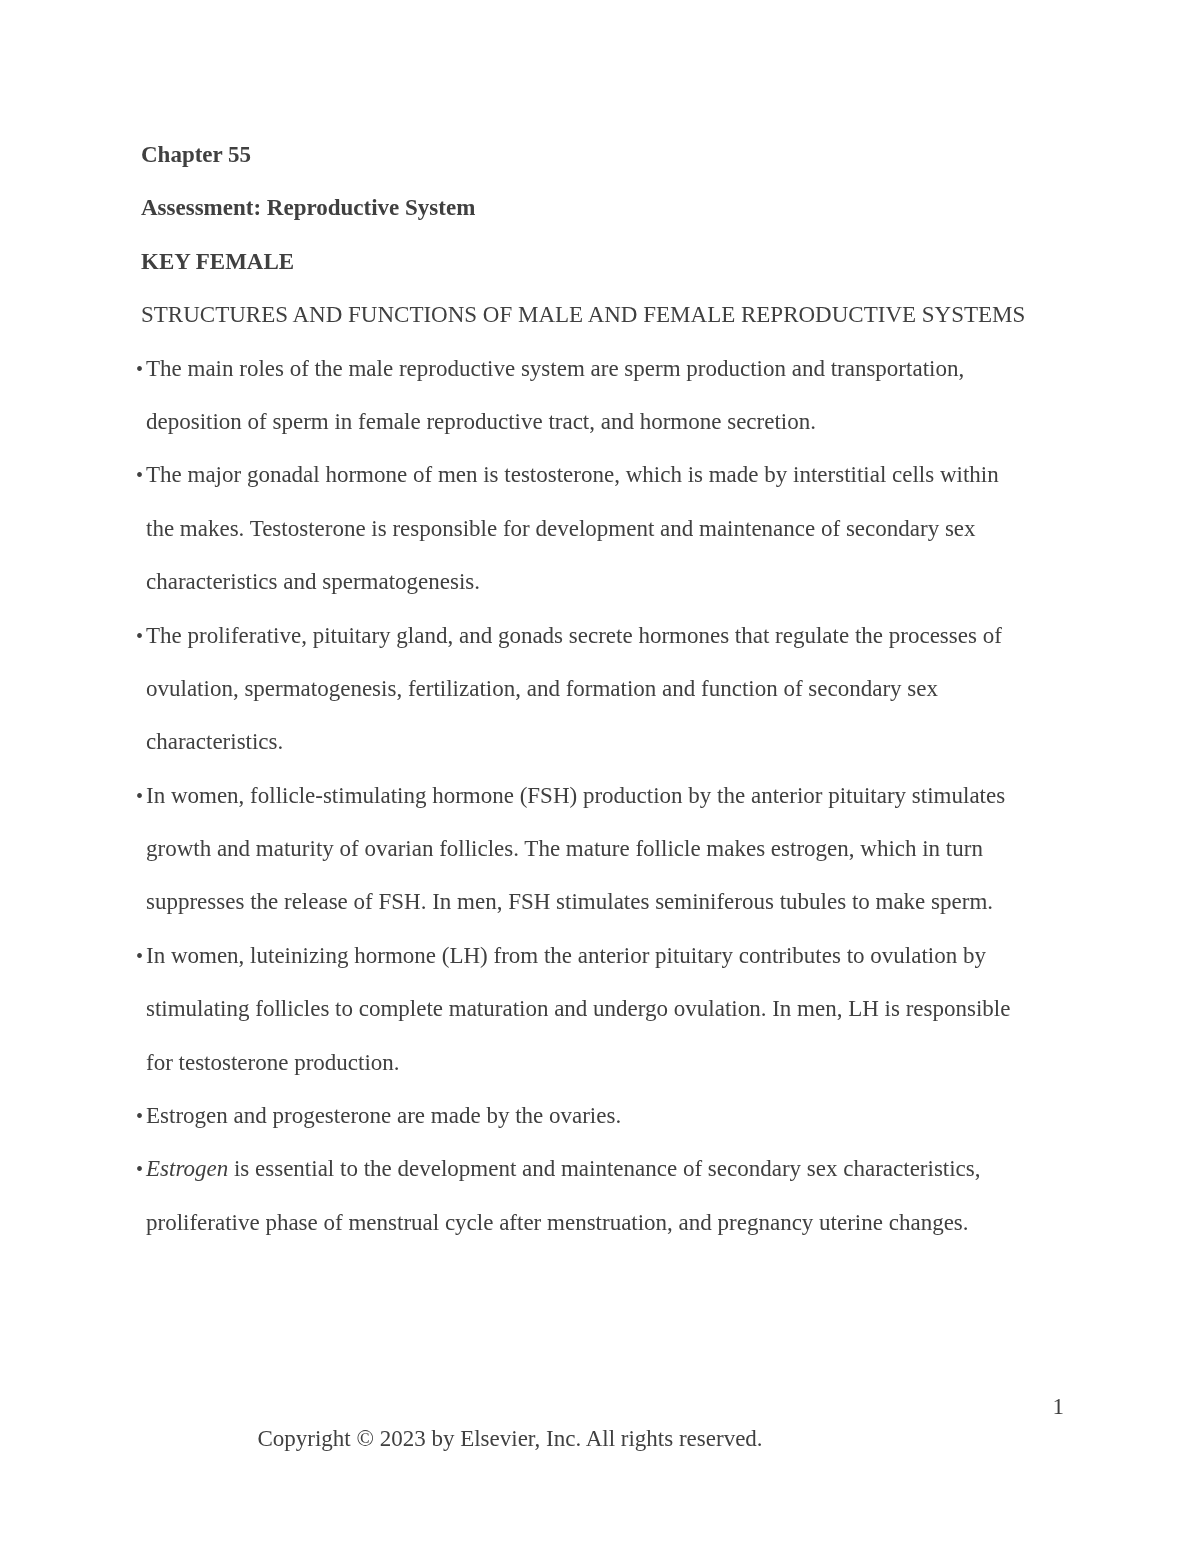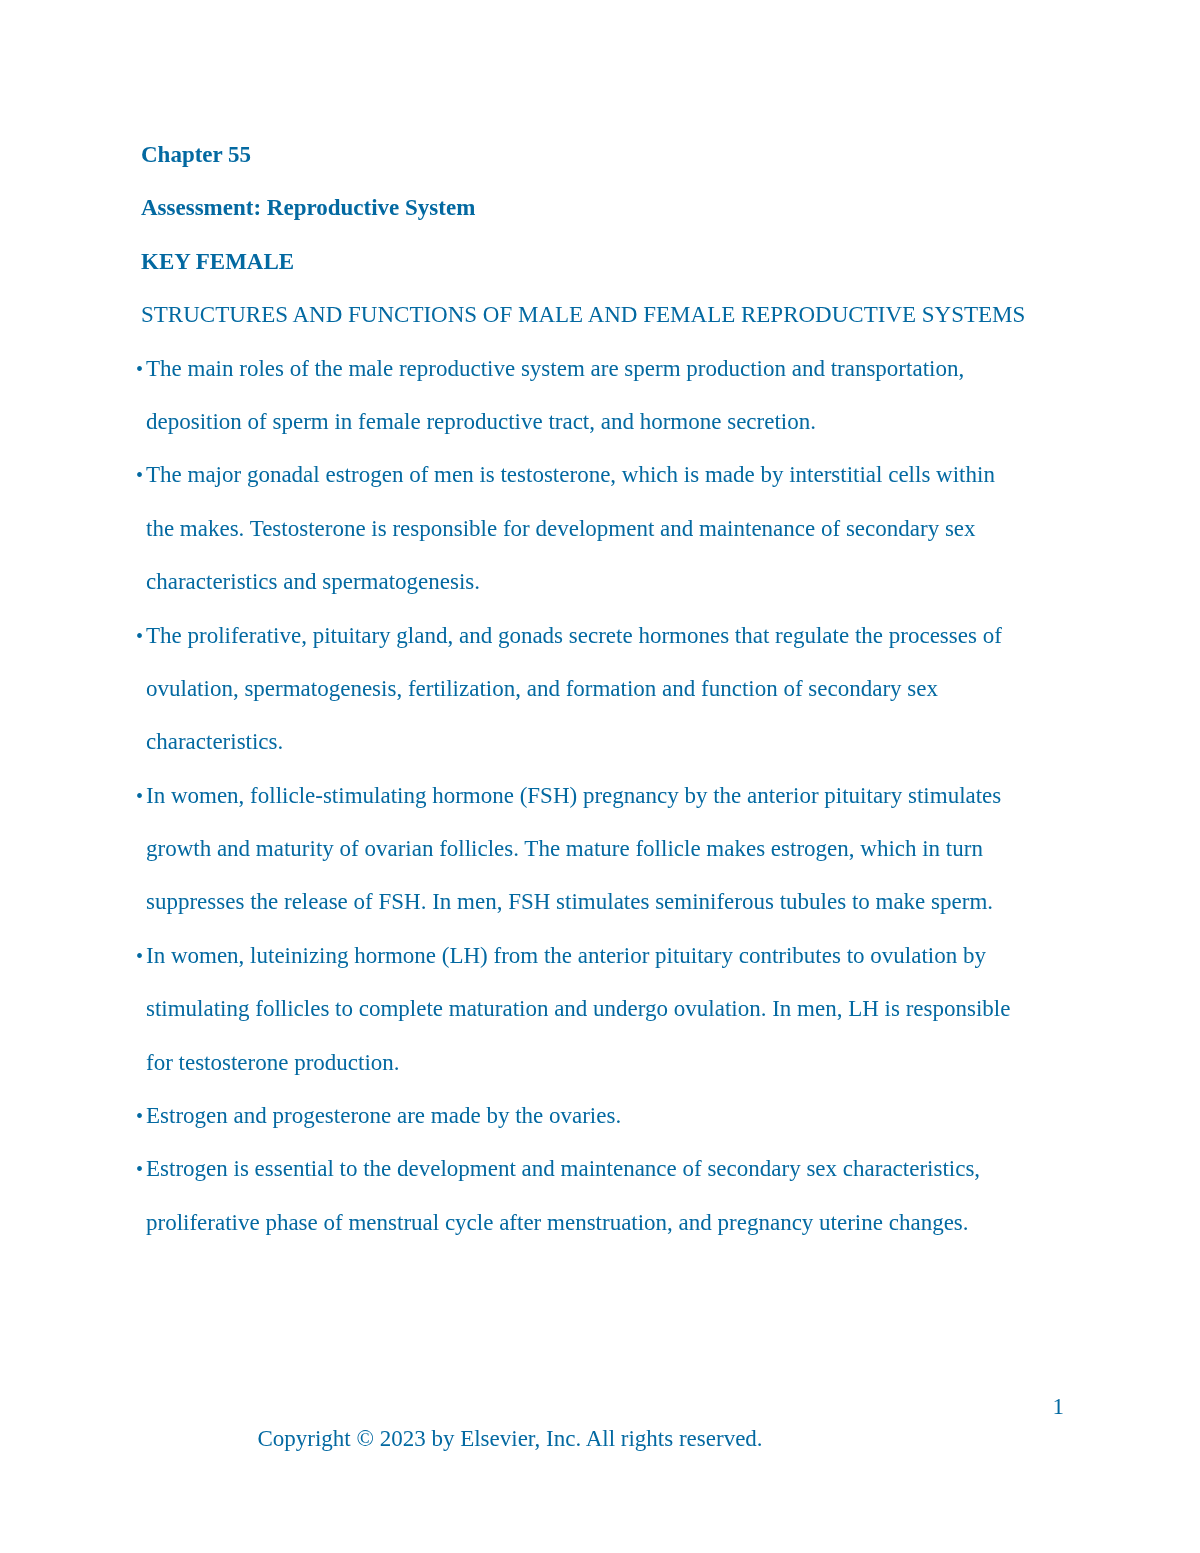--- a/index.html
+++ b/index.html
@@ -5,21 +5,21 @@
   html, body {
     margin: 0;
     padding: 0;
     background: #ffffff;
   }
   .page {
     position: relative;
     width: 1200px;
     height: 1553px;
     background: #ffffff;
-    color: #0369a1;
+    color: #404040;
     font-family: "Liberation Serif", "DejaVu Serif", serif;
     font-size: 23px;
     overflow: hidden;
   }
   .content {
     position: absolute;
     left: 141px;
     top: 128px;
     width: 960px;
   }
@@ -30,21 +30,21 @@
     white-space: nowrap;
   }
   .bold { font-weight: bold; }
   .bullet-first { margin-left: -5px; }
   .marker {
     display: inline-block;
     width: 10px;
     font-size: 20px;
   }
   .cont { padding-left: 5px; }
-  .italic { }
+  .italic { font-style: italic; }
   .page-number {
     position: absolute;
     top: 1392px;
     right: 136px;
     height: 30px;
     line-height: 30px;
   }
   .copyright {
     position: absolute;
     top: 1424px;
@@ -67,34 +67,34 @@
     <div class="line">STRUCTURES AND FUNCTIONS OF MALE AND FEMALE REPRODUCTIVE SYSTEMS</div>
 
     <div>
 
       <div>
         <div class="line bullet-first"><span class="marker">•</span><span>The main roles of the male reproductive system are sperm production and transportation,</span></div>
         <div class="line cont">deposition of sperm in female reproductive tract, and hormone secretion.</div>
       </div>
 
       <div>
-        <div class="line bullet-first"><span class="marker">•</span><span>The major gonadal estrogen of men is testosterone, which is made by interstitial cells within</span></div>
+        <div class="line bullet-first"><span class="marker">•</span><span>The major gonadal hormone of men is testosterone, which is made by interstitial cells within</span></div>
         <div class="line cont">the makes. Testosterone is responsible for development and maintenance of secondary sex</div>
         <div class="line cont">characteristics and spermatogenesis.</div>
       </div>
 
 
       <div>
         <div class="line bullet-first"><span class="marker">•</span><span>The proliferative, pituitary gland, and gonads secrete hormones that regulate the processes of</span></div>
         <div class="line cont">ovulation, spermatogenesis, fertilization, and formation and function of secondary sex</div>
         <div class="line cont">characteristics.</div>
       </div>
 
       <div>
-        <div class="line bullet-first"><span class="marker">•</span><span>In women, follicle-stimulating hormone (FSH) pregnancy by the anterior pituitary stimulates</span></div>
+        <div class="line bullet-first"><span class="marker">•</span><span>In women, follicle-stimulating hormone (FSH) production by the anterior pituitary stimulates</span></div>
         <div class="line cont">growth and maturity of ovarian follicles. The mature follicle makes estrogen, which in turn</div>
         <div class="line cont">suppresses the release of FSH. In men, FSH stimulates seminiferous tubules to make sperm.</div>
       </div>
 
       <div>
         <div class="line bullet-first"><span class="marker">•</span><span>In women, luteinizing hormone (LH) from the anterior pituitary contributes to ovulation by</span></div>
         <div class="line cont">stimulating follicles to complete maturation and undergo ovulation. In men, LH is responsible</div>
         <div class="line cont">for testosterone production.</div>
       </div>
 

